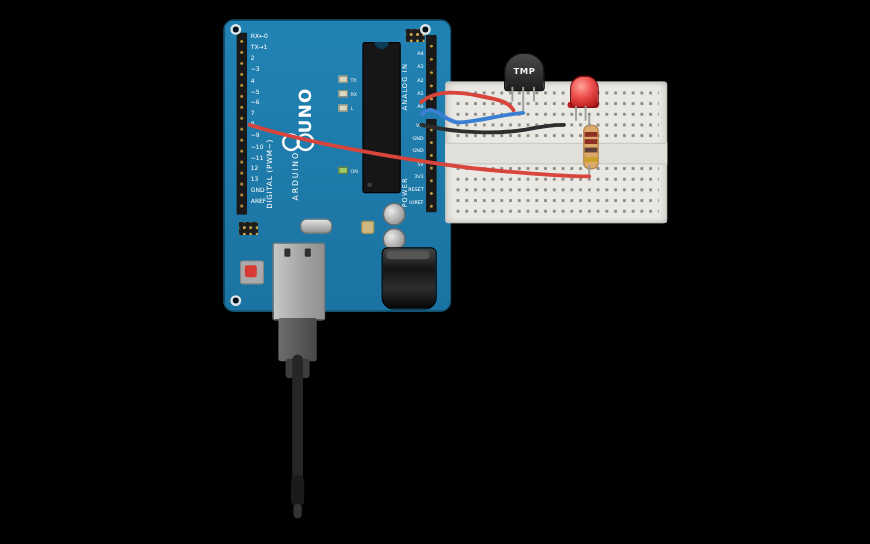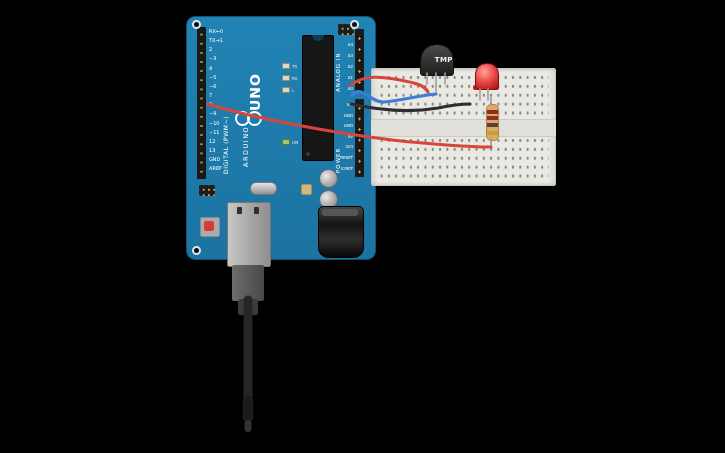--- a/index.html
+++ b/index.html
@@ -72,21 +72,21 @@
   #breadboard{position:absolute;left:371px;top:68px;width:185px;height:118px;background:#e9e8e3;border-radius:3px;
     box-shadow:inset 0 0 0 1px #c7c6c1, inset 4px 0 4px rgba(0,0,0,.07), inset -4px 0 4px rgba(0,0,0,.07), inset 0 3px 3px rgba(0,0,0,.05), inset 0 -3px 3px rgba(0,0,0,.05);}
   .bank{position:absolute;left:7px;width:171px;height:45px;
     background-image:radial-gradient(circle,#8a8a82 1.1px,transparent 1.45px);background-size:7.3px 8.9px;}
   #bank1{top:5px;}
   #bank2{top:68px;}
   #channel{position:absolute;left:0;top:51px;width:100%;height:16px;background:#e0dfda;border-top:1px solid #cbcac5;border-bottom:1px solid #cbcac5;}
 
   
   #tmp{position:absolute;left:420px;top:44px;width:32px;height:30px;background:linear-gradient(180deg,#4a4a4a,#1e1e1e);
-    border:1px solid #101010;border-radius:16px 16px 3px 3px;display:flex;align-items:center;justify-content:flex-end;}
+    border:1px solid #101010;border-radius:16px 16px 3px 3px;display:flex;align-items:center;justify-content:center;}
   #tmp span{font-size:7px;font-weight:bold;color:#f2f2f2;letter-spacing:.5px;}
   #led{position:absolute;left:475px;top:63px;width:22px;height:25px;border-radius:11px 11px 5px 5px;
     background:radial-gradient(circle at 38% 32%,#ff9d94 4%,#ef5350 40%,#c62828 75%,#8e1515);border:1px solid #7f1010;}
   #led-flange{position:absolute;left:473px;top:85px;width:26px;height:5px;background:#b71c1c;border-radius:2px;}
   #resistor{position:absolute;left:486px;top:104px;width:11px;height:35px;background:#dca96b;border:1px solid #b3824a;border-radius:5px;overflow:hidden;}
   .band{position:absolute;left:0;width:100%;height:4px;}
 
   #overlay{position:absolute;left:0;top:0;width:725px;height:453px;pointer-events:none;}
 </style>
 </head>

